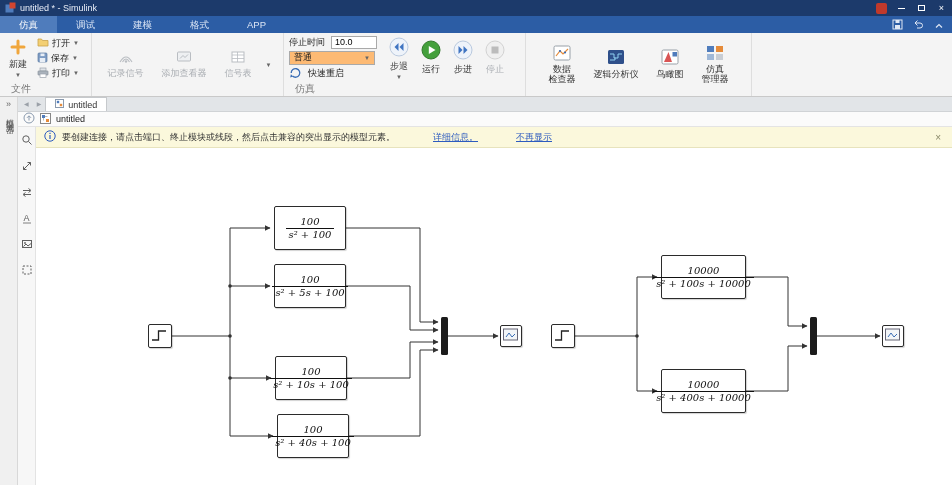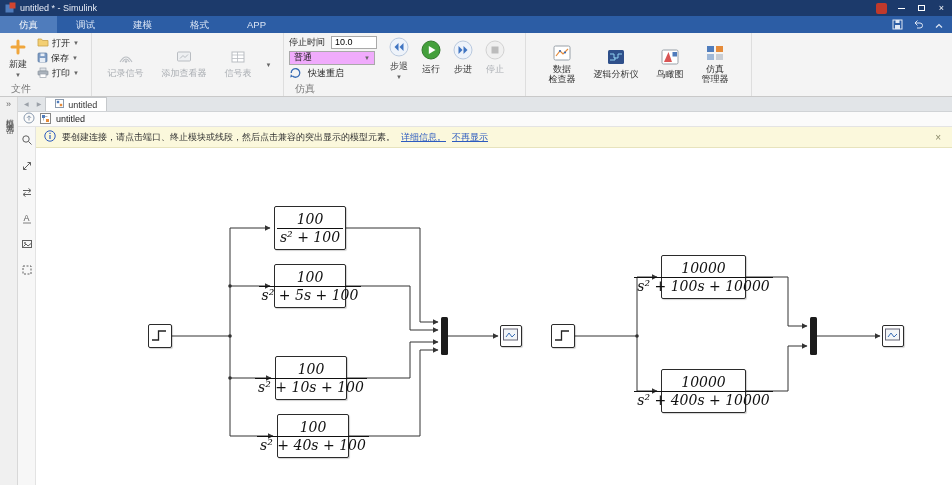--- a/index.html
+++ b/index.html
@@ -32,21 +32,21 @@
   .bigbtn { display:flex; flex-direction:column; align-items:center; justify-content:center; gap:1px;
             padding:1px 4px; font-size:9px; color:#333; cursor:pointer; border-radius:2px; }
   .bigbtn.disabled { color:#a9adb2; cursor:default; }
   .smallrow { display:flex; align-items:center; gap:3px; font-size:9px; height:14px; cursor:pointer; padding:0 2px; }
   .caret { font-size:6px; color:#666; line-height:6px; }
   .filecol { display:flex; flex-direction:column; justify-content:center; gap:1px; }
   .simleft { display:flex; flex-direction:column; justify-content:center; gap:2px; padding-right:4px; }
   .simrow { display:flex; align-items:center; gap:6px; }
   .stoptime-input { width:46px; height:13px; border:1px solid #a9a9a9; background:#fff; font-size:9px;
                     padding:0 3px; font-family:"Liberation Sans",sans-serif; }
-  .mode-select { width:86px; height:14px; border:1px solid #a9a9a9; background:#f0abfc; display:flex;
+  .mode-select { width:86px; height:14px; border:1px solid #a9a9a9; background:#fdba74; display:flex;
                  justify-content:space-between; align-items:center; padding:0 4px; font-size:9px; cursor:pointer; }
   .twoline { line-height:1.15; text-align:center; }
 
   
   .doctabs { position:absolute; left:18px; top:97px; right:0; height:15px; background:#e2e5e8;
              display:flex; align-items:flex-end; padding-left:2px; border-bottom:1px solid #d0d3d6; }
   .nav-arrow { font-size:6px; color:#9aa0a8; padding:0 4px; line-height:14px; cursor:pointer; }
   .doctab { background:#fff; height:14px; padding:0 9px; font-size:9px; display:flex; align-items:center;
             gap:4px; border:1px solid #c6c9cc; border-bottom:none; cursor:pointer; color:#333; }
   .breadcrumb { position:absolute; left:18px; top:112px; right:0; height:15px; background:#fbfbfb;
@@ -61,30 +61,30 @@
   .collapse-glyph { font-size:9px; color:#666; line-height:10px; cursor:pointer; }
   .palette-strip { position:absolute; left:18px; top:127px; bottom:0; width:18px; background:#f7f7f7;
                    border-right:1px solid #e3e3e3; display:flex; flex-direction:column; align-items:center;
                    padding-top:5px; gap:8px; }
   .pal-ico { cursor:pointer; display:block; }
 
   
   .notifbar { position:absolute; left:36px; top:127px; right:0; height:21px; background:#fbf8dc;
               border-bottom:1px solid #e7e3bd; display:flex; align-items:center; gap:6px;
               padding:0 8px; font-size:9px; color:#333; }
-  .notifbar a { color:#2d5bbf; text-decoration:underline; cursor:pointer; }
+  .notifbar a { color:#2d5bbf; text-decoration:underline; cursor:pointer;margin-left:32px; }
   .notif-close { margin-left:auto; color:#8a8a6a; font-size:10px; cursor:pointer; padding:0 3px; }
 
   
   .canvas { position:absolute; left:36px; top:148px; right:0; bottom:0; background:#fff; }
   .wires { position:absolute; left:0; top:0; pointer-events:none; }
   .blk { position:absolute; background:#fff; border:1.5px solid #2b2b2b; border-radius:2px;
          box-shadow:1px 1px 1px rgba(0,0,0,0.18); cursor:pointer; }
   .tf { display:flex; align-items:center; justify-content:center; }
-  .frac { text-align:center; font-family:"DejaVu Serif", serif; font-style:italic; font-size:14px;
+  .frac { text-align:center; font-family:"DejaVu Serif", serif; font-style:italic; font-size:10px;
           color:#111; line-height:1.2; white-space:nowrap; }
   .frac .den { border-top:1px solid #111; padding:0 3px; }
 </style>
 </head>
 <body>
 
 <div class="titlebar">
   <span>
     <svg width="11" height="11">
         <rect x="0.5" y="2.5" width="8" height="8" fill="#4f7cbc"></rect>

